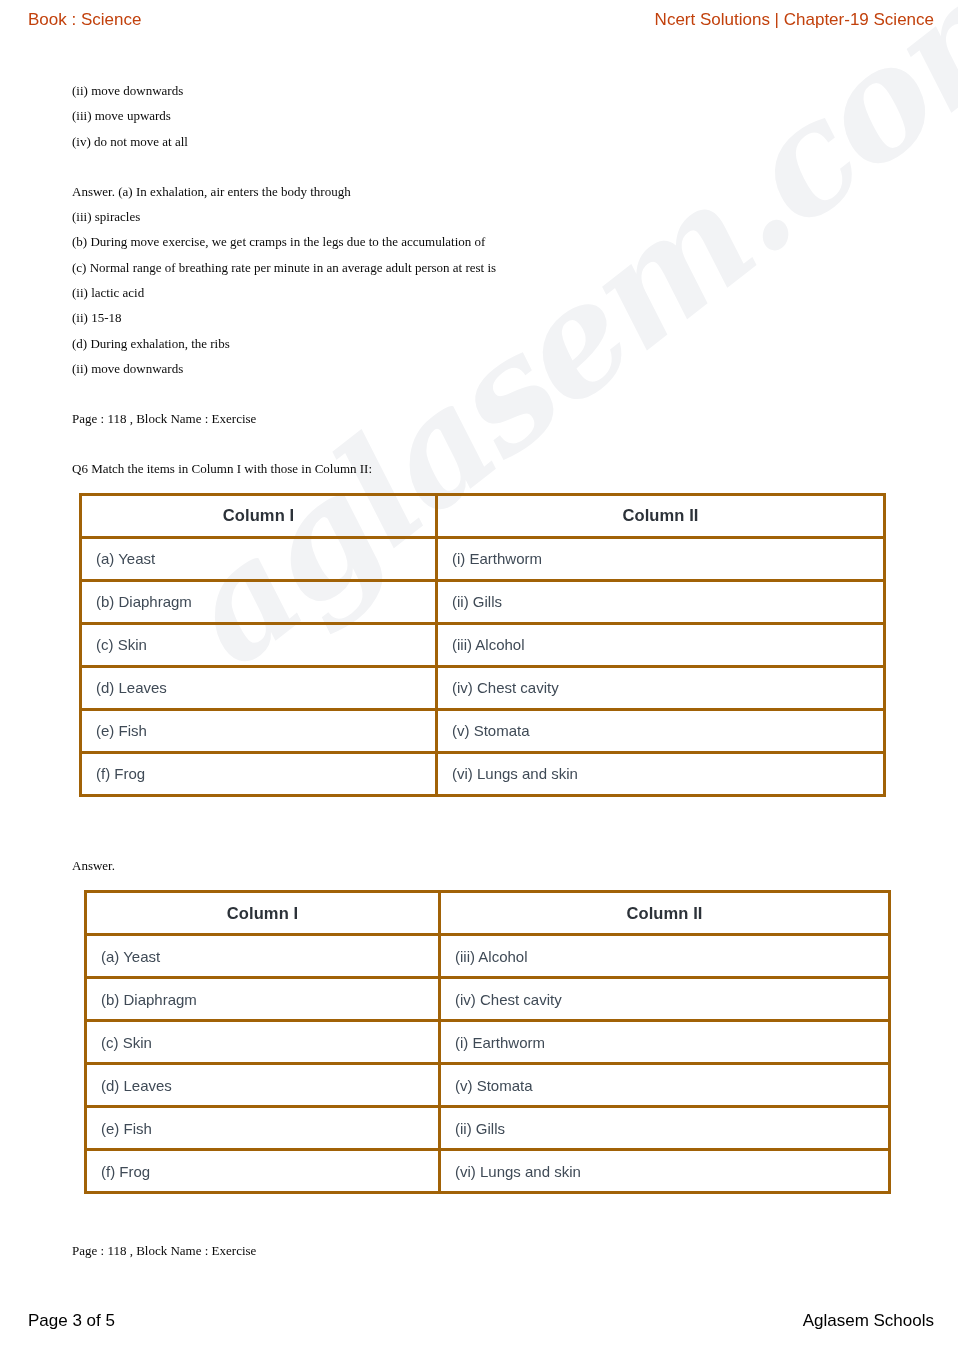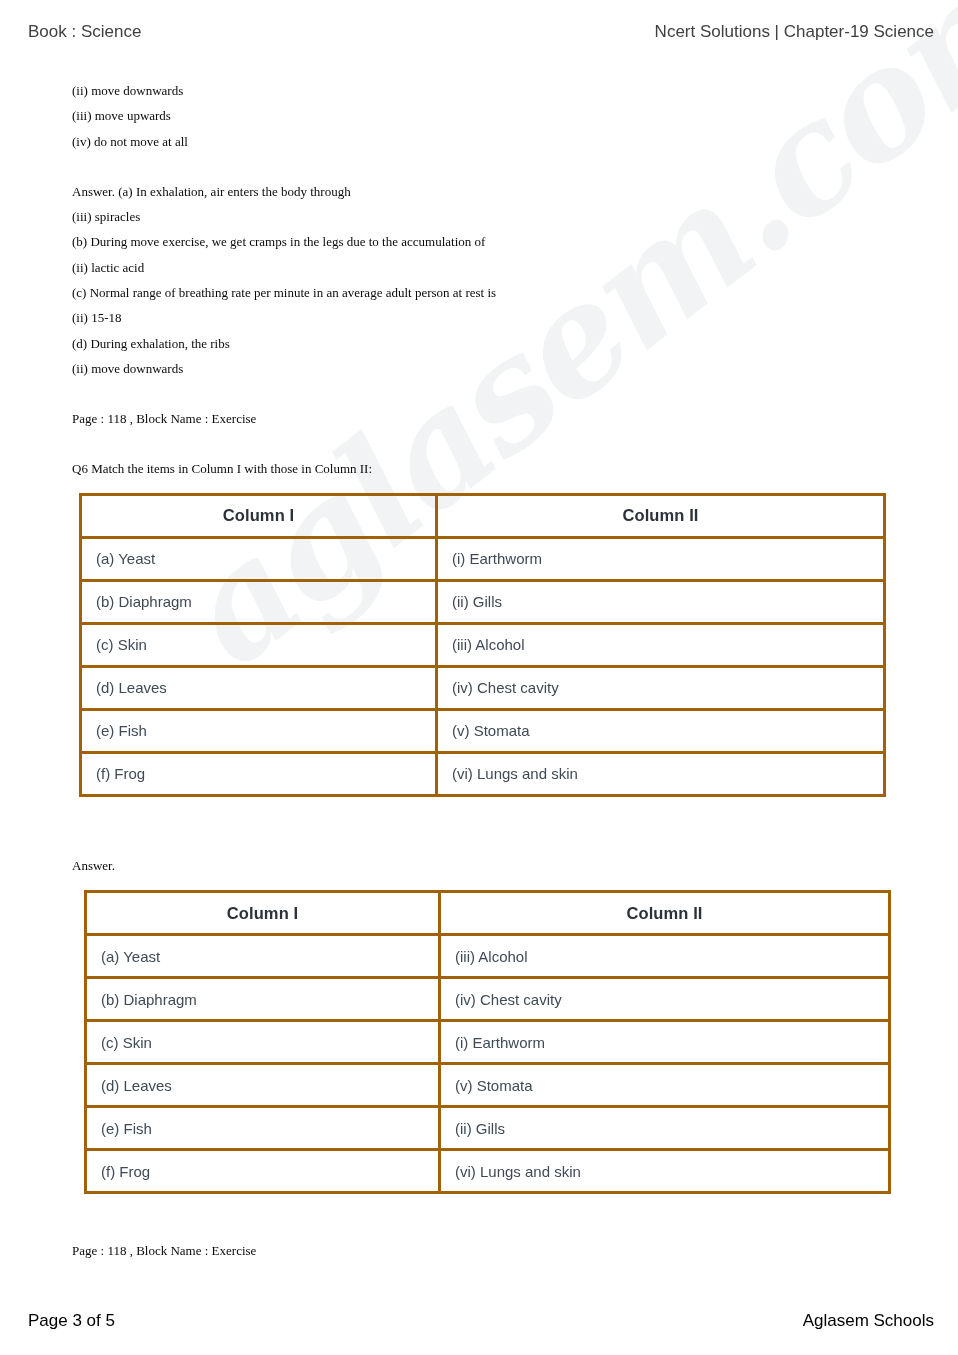--- a/index.html
+++ b/index.html
@@ -43,29 +43,29 @@
     color: #f2f3f5;
     transform: rotate(-38deg);
     transform-origin: left top;
     white-space: nowrap;
     user-select: none;
   }
 
   
   .running-head {
     position: absolute;
-    top: 22px;
+    top: 10px;
     left: 28px;
     right: 24px;
     display: flex;
     justify-content: space-between;
     align-items: center;
     font-family: "Liberation Sans", sans-serif;
     font-size: 17px;
-    color: #404040;
+    color: #c2410c;
     z-index: 3;
   }
 
   
   .content {
     position: absolute;
     left: 72px;
     top: 78px;
     width: 830px;
     z-index: 2;
@@ -162,22 +162,22 @@
       <span class="para-line">(iii) move upwards</span>
       <span class="para-line">(iv) do not move at all</span>
     </div>
 
     <div class="gap-lg"></div>
 
     <div class="para">
       <span class="para-line">Answer. (a) In exhalation, air enters the body through</span>
       <span class="para-line">(iii) spiracles</span>
       <span class="para-line">(b) During move exercise, we get cramps in the legs due to the accumulation of</span>
+      <span class="para-line">(c) Normal range of breathing rate per minute in an average adult person at rest is</span>
       <span class="para-line">(ii) lactic acid</span>
-      <span class="para-line">(c) Normal range of breathing rate per minute in an average adult person at rest is</span>
       <span class="para-line">(ii) 15-18</span>
       <span class="para-line">(d) During exhalation, the ribs</span>
       <span class="para-line">(ii) move downwards</span>
     </div>
 
     <div class="gap-lg"></div>
 
     <div class="para">Page : 118 , Block Name : Exercise</div>
 
     <div class="gap-md"></div>

